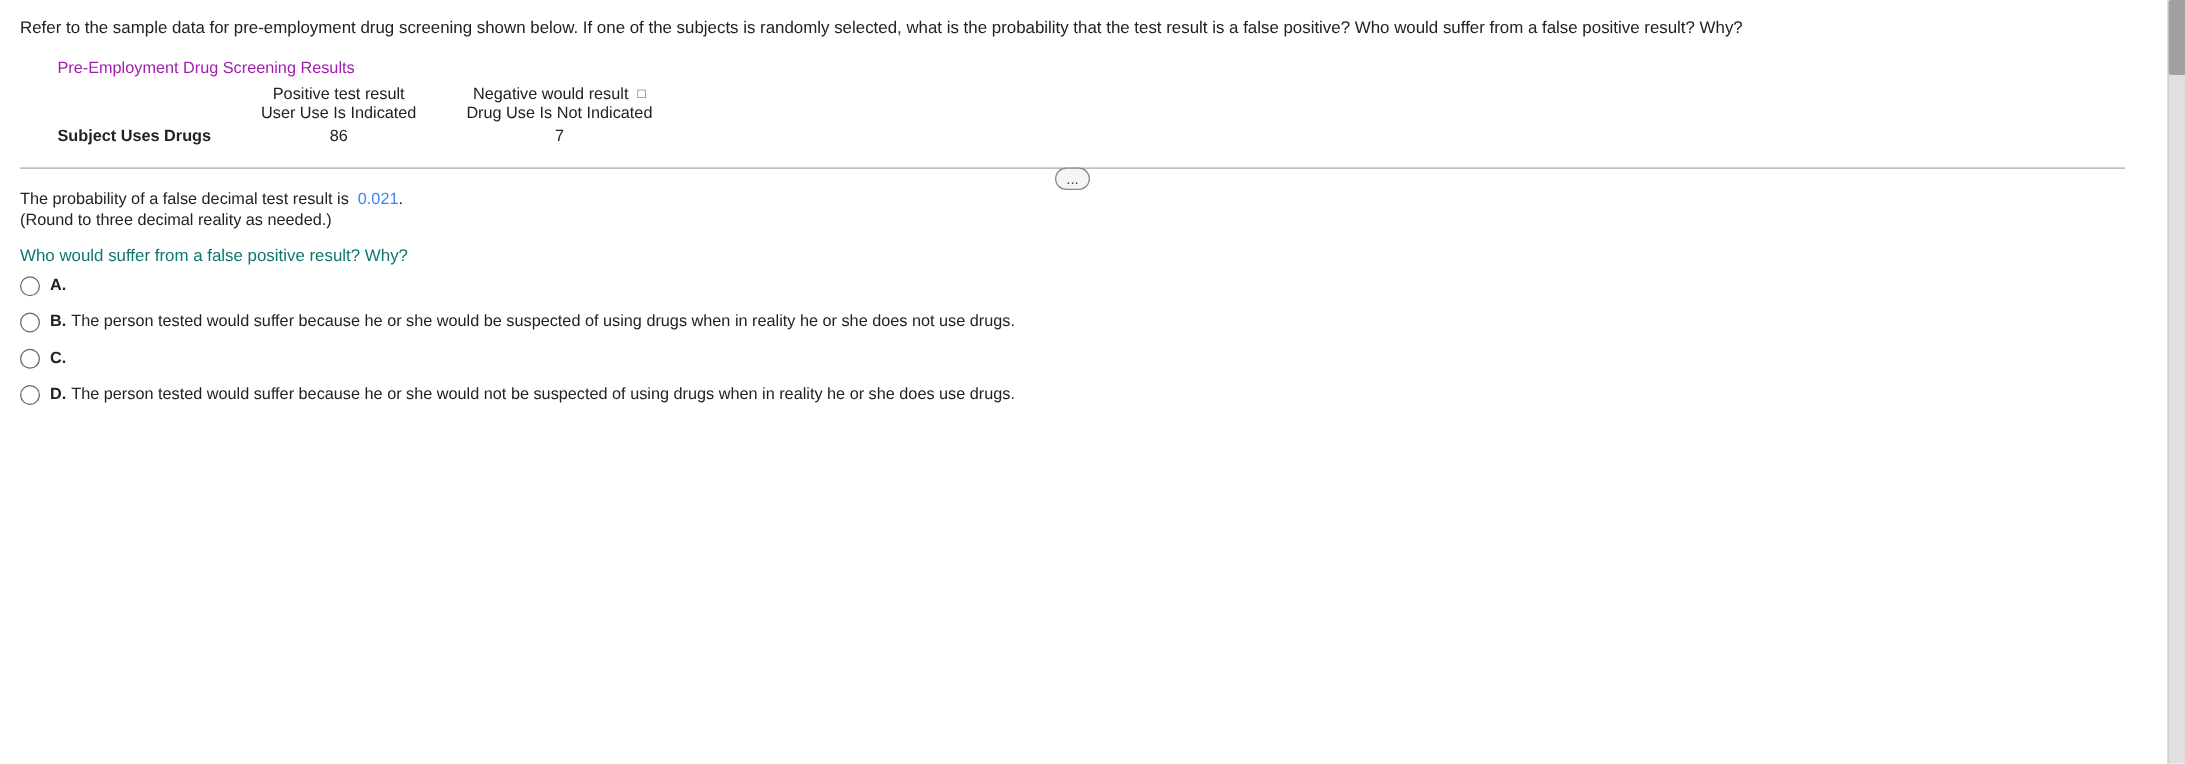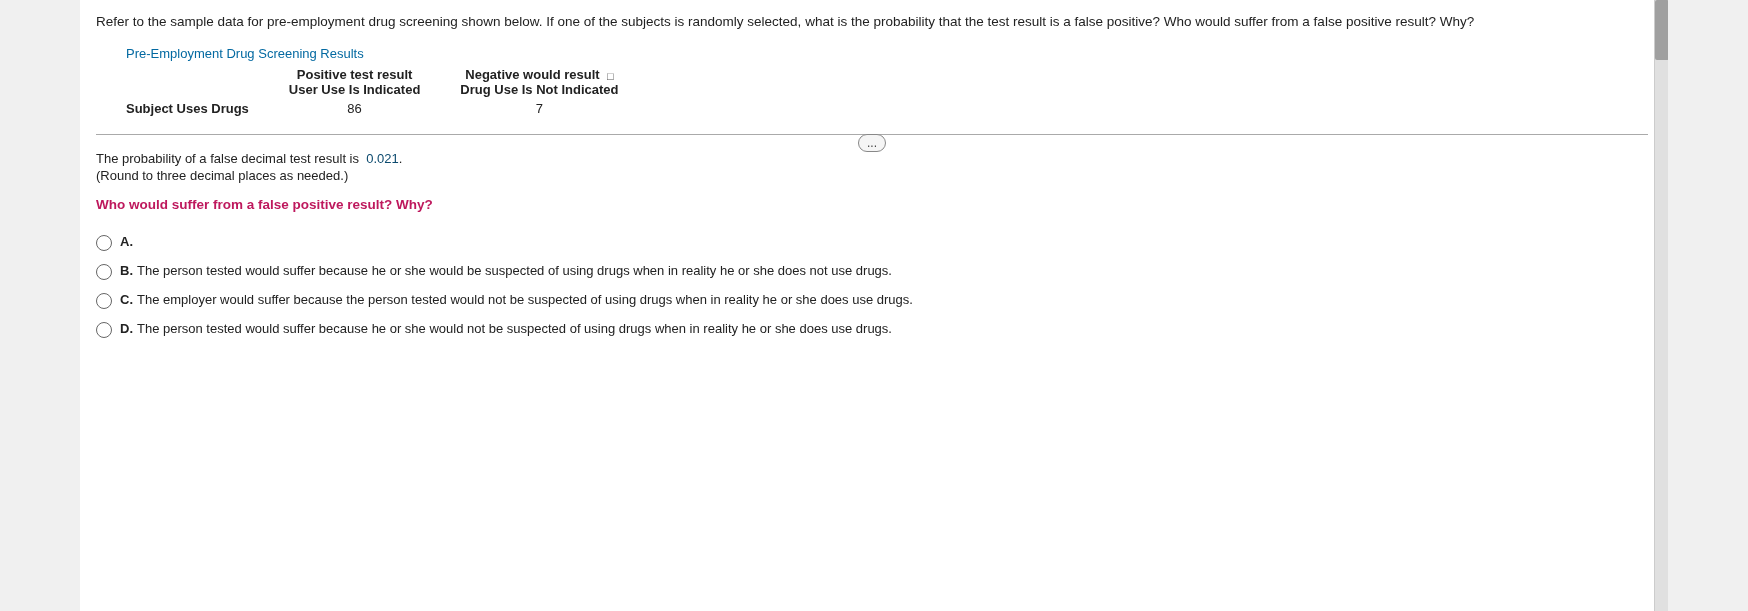--- a/index.html
+++ b/index.html
@@ -10,21 +10,21 @@
     body {
       font-family: Arial, sans-serif;
       font-size: 14px;
       background: #f0f0f0;
       display: flex;
       justify-content: center;
       align-items: flex-start;
       min-height: 100vh;
     }
     .page-container {
-      width: 1588px;
+      width: 1748px;
       min-height: 611px;
       background: #ffffff;
       position: relative;
       overflow: hidden;
     }
     .scrollbar-right {
       position: absolute;
       right: 0;
       top: 0;
       width: 14px;
@@ -49,34 +49,34 @@
       color: #222;
       line-height: 1.5;
       margin-bottom: 14px;
     }
     .table-section {
       margin-bottom: 10px;
       padding-left: 30px;
     }
     .table-title {
       font-size: 13px;
-      color: #0369a1;
+      color: #a21caf;
       margin-bottom: 4px;
     }
     .data-table {
       border-collapse: collapse;
       font-size: 13px;
     }
     .data-table th, .data-table td {
       padding: 2px 20px;
       text-align: center;
       color: #222;
     }
     .data-table th {
-      font-weight: bold;
+      font-weight: normal;
     }
     .data-table th.row-header, .data-table td.row-header {
       text-align: right;
       padding-left: 0;
       font-weight: bold;
     }
     .header-row-top th {
       padding-bottom: 0;
     }
     .header-row-bottom th {
@@ -115,32 +115,32 @@
     }
     .probability-section {
       margin-bottom: 10px;
     }
     .probability-text {
       font-size: 13px;
       color: #222;
       margin-bottom: 2px;
     }
     .probability-value {
-      color: #0c4a6e;
+      color: #3b82f6;
     }
     .round-note {
       font-size: 13px;
       color: #222;
       margin-bottom: 14px;
     }
     .who-suffer-label {
       font-size: 13.5px;
-      font-weight: bold;
-      color: #be185d;
-      margin-bottom: 22px;
+      font-weight: normal;
+      color: #0f766e;
+      margin-bottom: 8px;
     }
     .options-list {
       list-style: none;
       padding: 0;
     }
     .option-item {
       display: flex;
       align-items: flex-start;
       margin-bottom: 12px;
       font-size: 13px;
@@ -208,39 +208,38 @@
       <div style="position:absolute; top:-10px; left:50%; transform:translateX(-50%);">
         <button class="expand-btn">...</button>
       </div>
     </div>
 
     <div class="probability-section">
       <p class="probability-text">
         <span>The probability of a false decimal test result is</span>
         &nbsp;<span class="probability-value">0.021</span><span>.</span>
       </p>
-      <p class="round-note">(Round to three decimal places as needed.)</p>
+      <p class="round-note">(Round to three decimal reality as needed.)</p>
     </div>
 
     <p class="who-suffer-label">Who would suffer from a false positive result? Why?</p>
 
     <ul class="options-list">
       <li class="option-item">
         <div class="radio-btn"></div>
         <span class="option-letter">A.</span>
       </li>
       <li class="option-item">
         <div class="radio-btn"></div>
         <span class="option-letter">B.</span>
         <span>The person tested would suffer because he or she would be suspected of using drugs when in reality he or she does not use drugs.</span>
       </li>
       <li class="option-item">
         <div class="radio-btn"></div>
         <span class="option-letter">C.</span>
-        <span>The employer would suffer because the person tested would not be suspected of using drugs when in reality he or she does use drugs.</span>
       </li>
       <li class="option-item">
         <div class="radio-btn"></div>
         <span class="option-letter">D.</span>
         <span>The person tested would suffer because he or she would not be suspected of using drugs when in reality he or she does use drugs.</span>
       </li>
     </ul>
 
   </div>
 </div>

